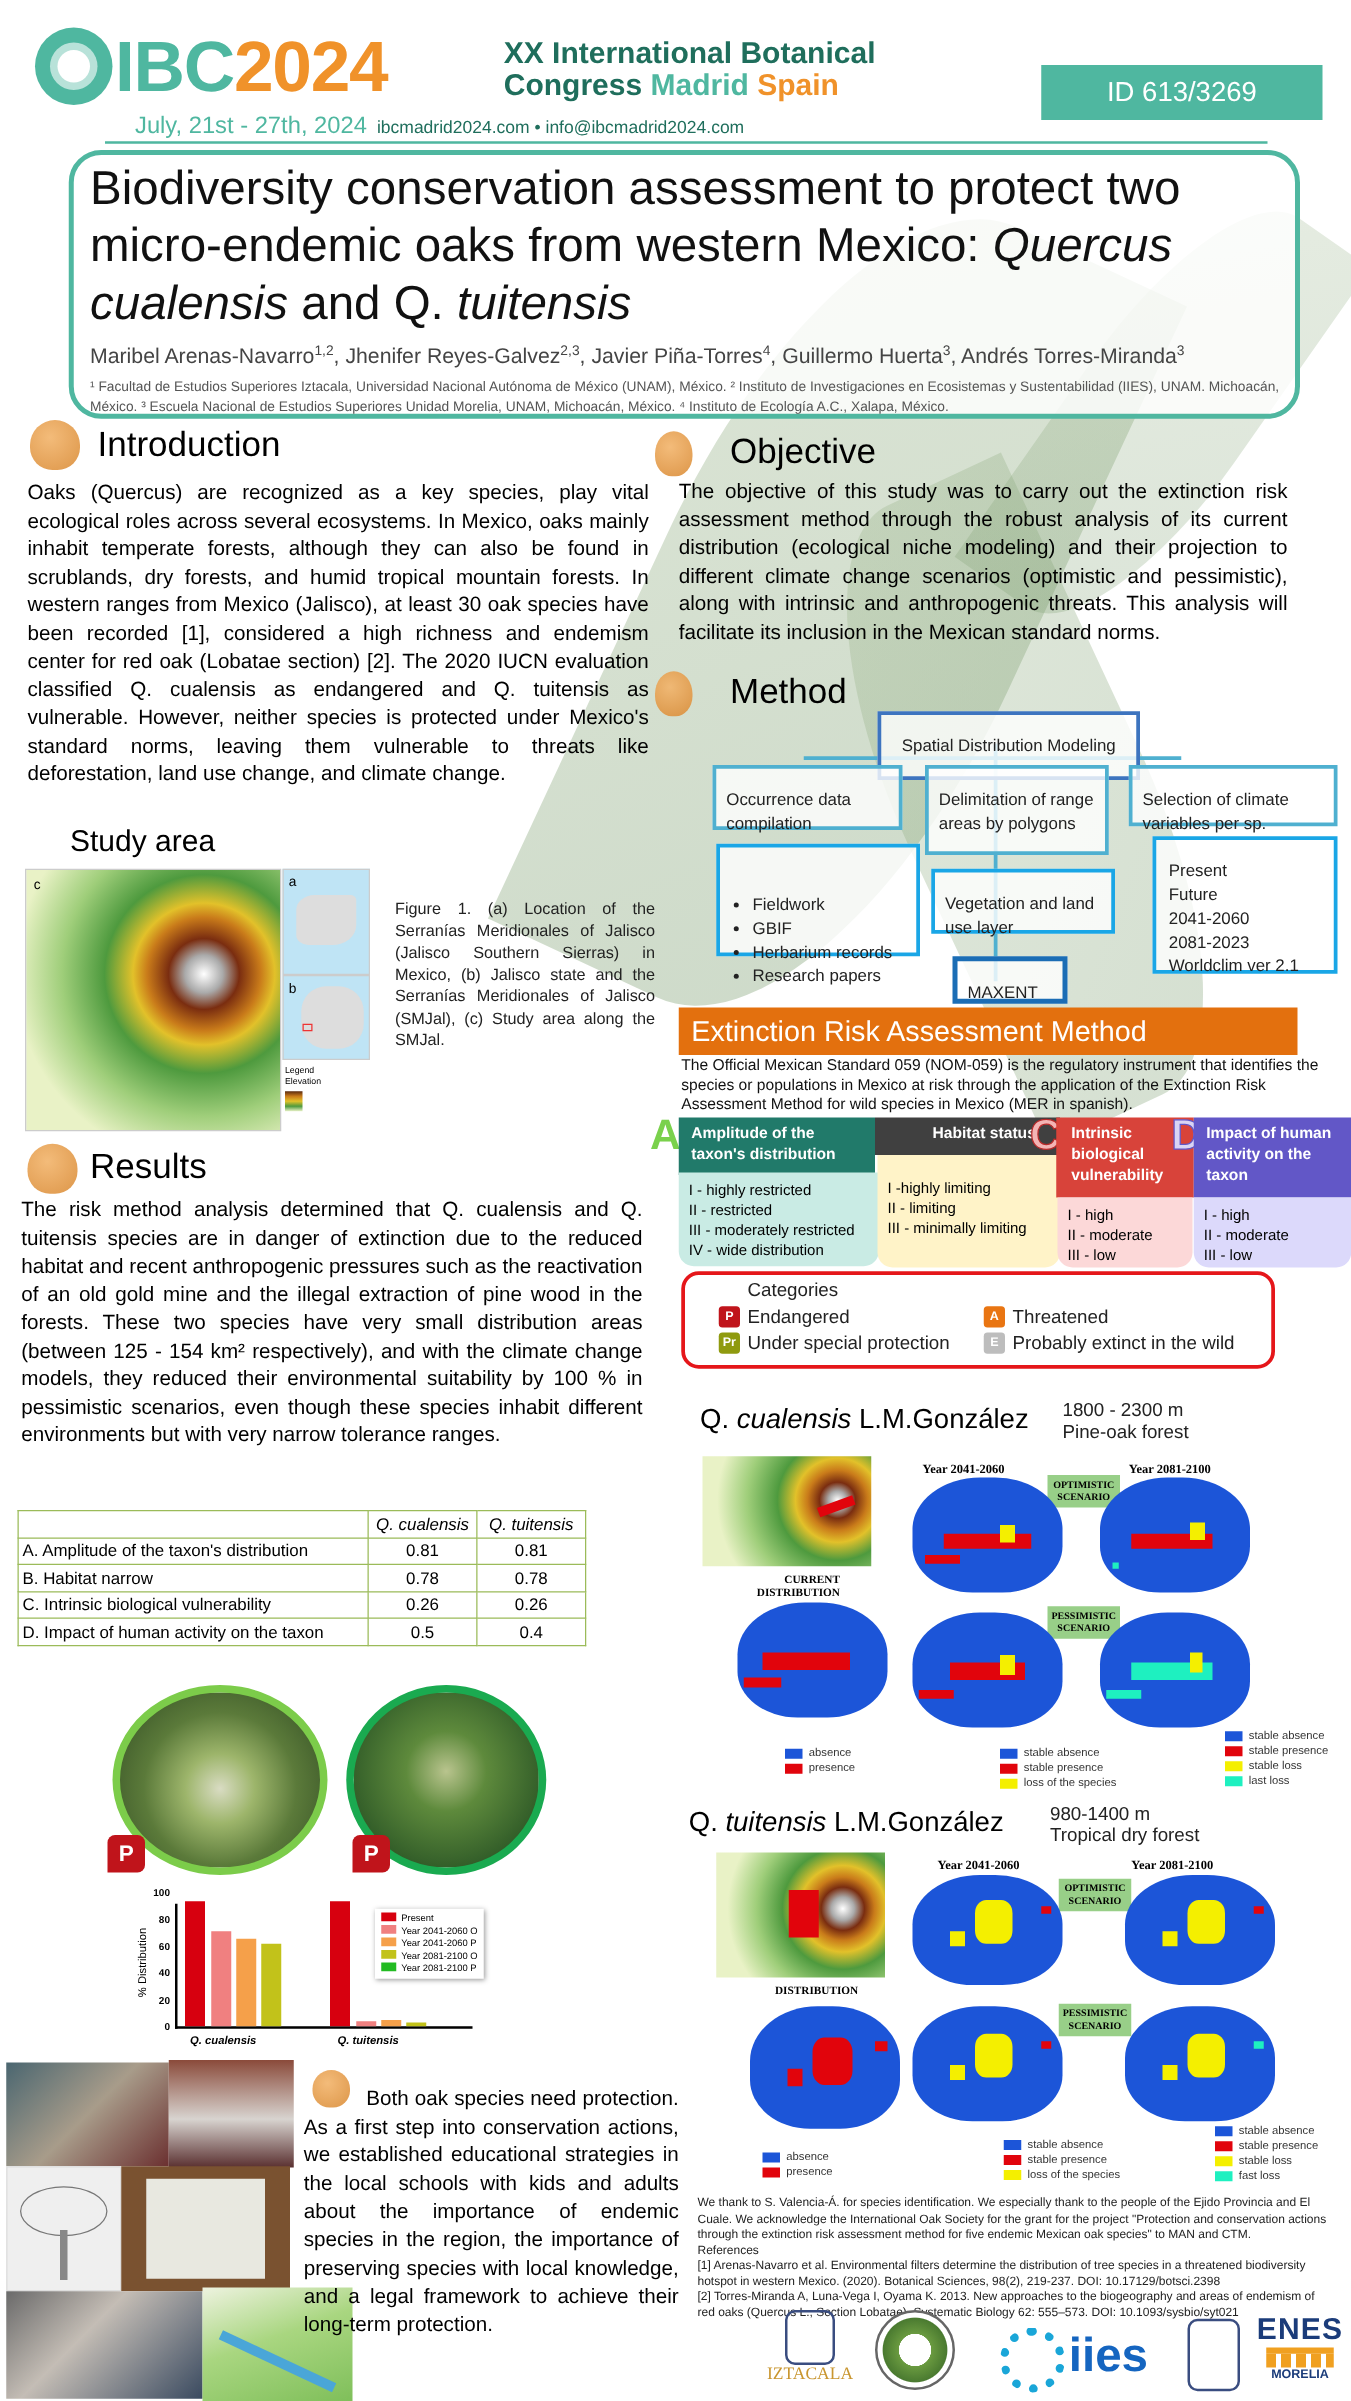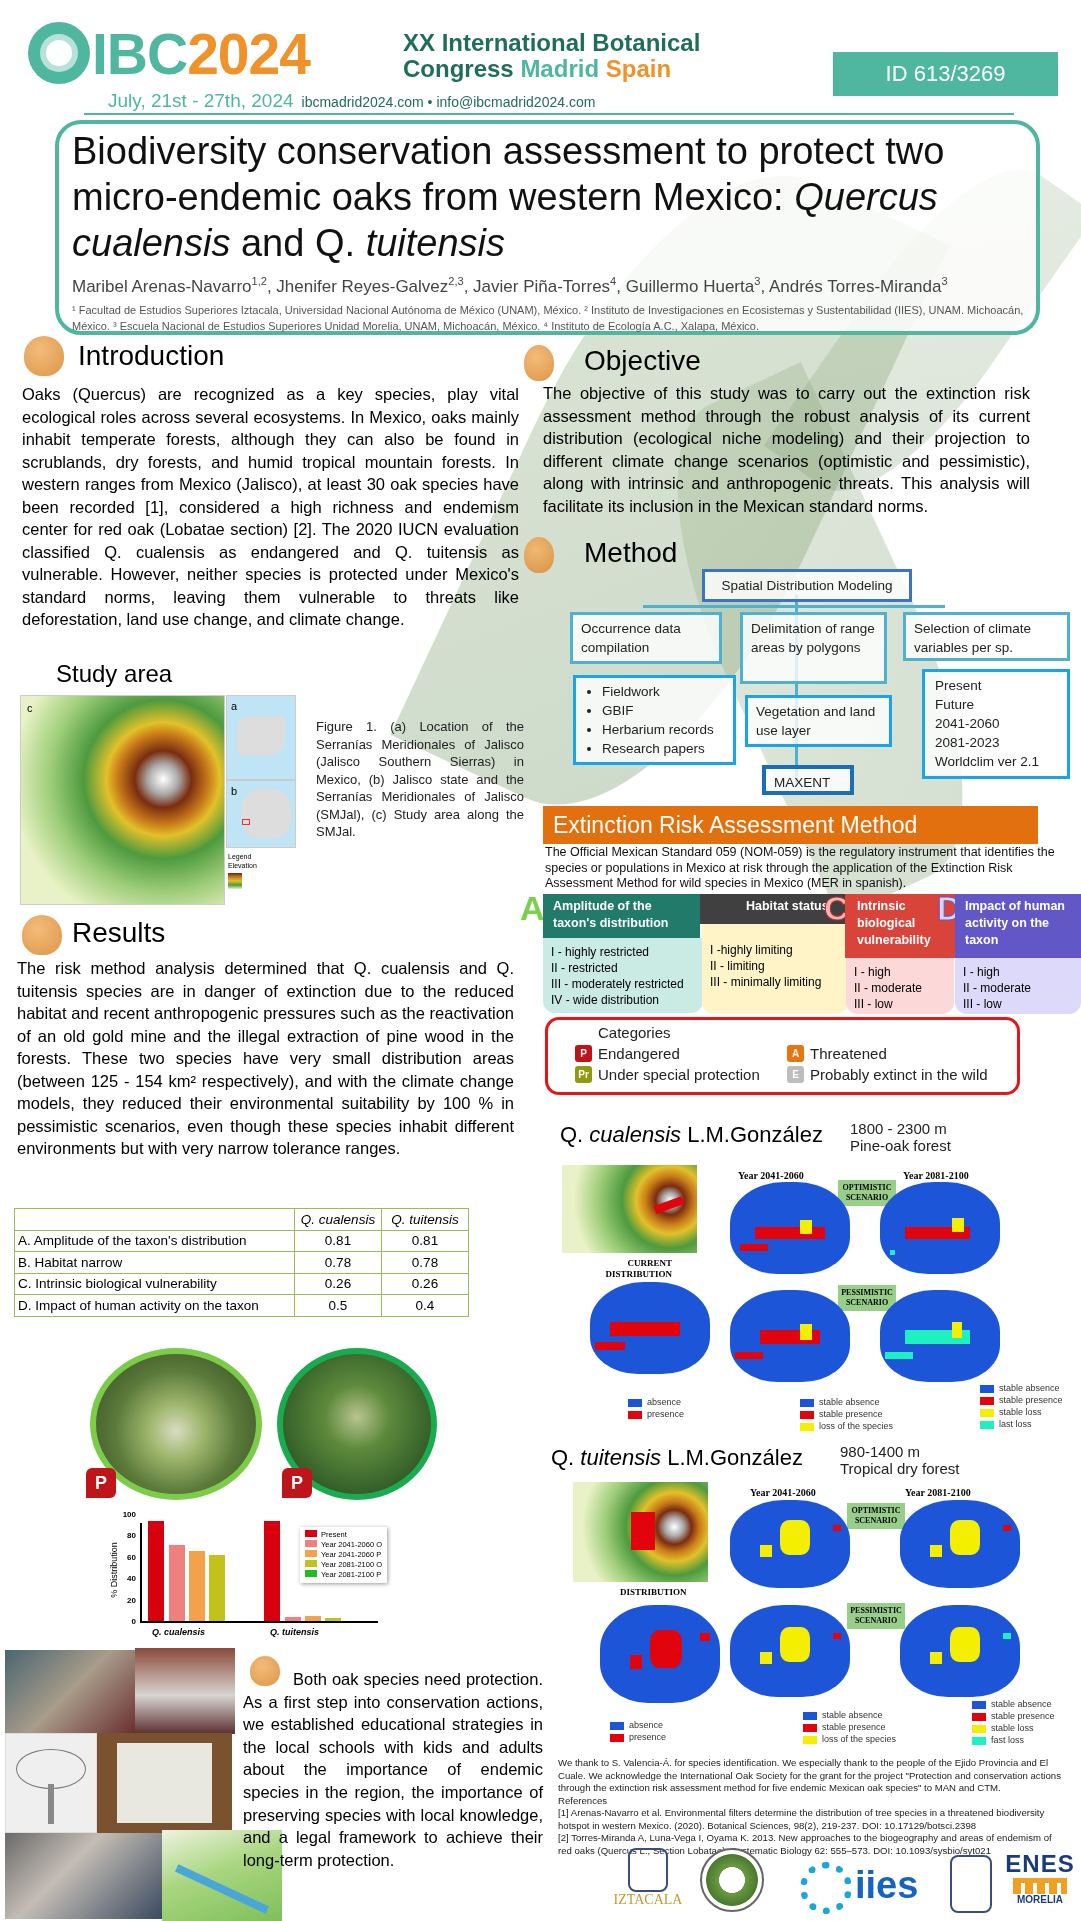--- a/index.html
+++ b/index.html
@@ -20,21 +20,21 @@
 .title{left:72px;top:128px;width:950px;font-size:38px;line-height:46px;color:#111}
 .authors{left:72px;top:275px;width:980px;font-size:17px;color:#444}
 .affil{left:72px;top:302px;width:980px;font-size:11px;color:#555;line-height:16px}
 sup{font-size:65%}
 .acorn{width:40px;height:40px;border-radius:50% 50% 45% 45%;background:radial-gradient(circle at 40% 35%,#f2b46b,#d98a34);opacity:.9}
 .sec-h{font-size:28px;color:#000}
 .body-t{font-size:16.5px;line-height:22.5px;text-align:justify}
 .fig-cap{font-size:13px;line-height:17.5px;text-align:justify;color:#222}
 .map{border:1px solid #ccc}
 .terrain{background:radial-gradient(circle at 70% 40%,#fff 0,#aaa 8%,#7a2d10 15%,#c97b1a 24%,#e2c12a 30%,#4e9a3e 42%,#9fce7a 60%,#e9f2c6 80%)}
-.ibox{position:absolute;border:3px solid #4fb0d0;background:rgba(255,255,255,.8);font-size:13.5px;line-height:19px;padding:4px 8px;color:#222}
+.ibox{position:absolute;border:3px solid #4fb0d0;background:rgba(255,255,255,.8);font-size:13.5px;line-height:19px;padding:15px 8px;color:#222}
 .ibox2{border-color:#1aa6e6}
 .erbar{left:543px;top:806px;width:495px;height:38px;background:#e3700e;color:#fff;font-size:23px;line-height:38px;padding-left:10px}
 .erdesc{left:545px;top:845px;width:520px;font-size:12.5px;line-height:15.5px;color:#111}
 .crit-h{position:absolute;color:#fff;font-weight:bold;font-size:12.5px;line-height:17px;padding:4px 6px}
 .crit-b{position:absolute;font-size:12px;line-height:16px;padding:6px 8px;border-radius:0 0 12px 12px}
 .bigL{position:absolute;font-size:34px;font-weight:bold;line-height:36px}
 .cats{left:545px;top:1017px;width:475px;height:78px;border:3px solid #e5161a;border-radius:14px;background:rgba(255,255,255,.9)}
 .cat{position:absolute;font-size:15px;color:#222;display:flex;align-items:center}
 .badge{display:inline-block;width:17px;height:17px;border-radius:3px;color:#fff;font-size:10px;font-weight:bold;text-align:center;line-height:17px;margin-right:6px}
 .sp-title{font-size:22px}
@@ -206,21 +206,21 @@
 <div class="abs acorn" style="left:524px;top:537px;width:30px;height:36px"></div>
 <div class="abs sec-h" style="left:584px;top:537px">Method</div>
 
 <div class="abs" style="left:643px;top:605px;width:302px;height:3px;background:#4fb0d0"></div>
 <div class="abs" style="left:795px;top:595px;width:3px;height:190px;background:#4fb0d0"></div>
 <div class="ibox" style="left:702px;top:569px;width:210px;border-color:#3d74bf;text-align:center">Spatial Distribution Modeling</div>
 <div class="ibox" style="left:570px;top:612px;width:152px;height:52px">Occurrence data compilation</div>
 <div class="ibox" style="left:740px;top:612px;width:147px;height:72px">Delimitation of range areas by polygons</div>
 <div class="ibox" style="left:903px;top:612px;width:167px;height:49px">Selection of climate variables per sp.</div>
 <div class="ibox ibox2" style="left:573px;top:675px;width:163px;height:90px">
-  <ul style="padding-left:18px;margin-top:0">
+  <ul style="padding-left:18px;margin-top:21px">
     <li>Fieldwork</li>
       <li>GBIF</li>
       <li>Herbarium records</li>
       <li>Research papers</li>
   </ul>
 </div>
 <div class="ibox ibox2" style="left:745px;top:695px;width:147px;height:52px">Vegetation and land use layer</div>
 <div class="ibox ibox2" style="left:922px;top:669px;width:148px;height:110px;padding-left:10px">
   <div>Present</div>
     <div>Future</div>

